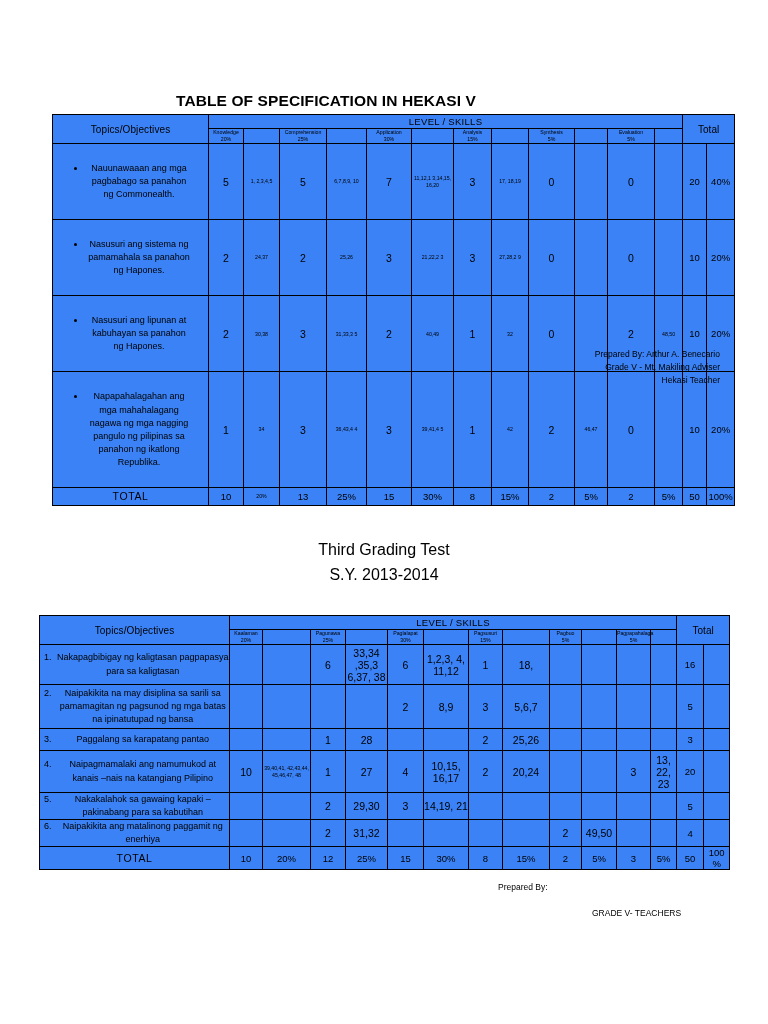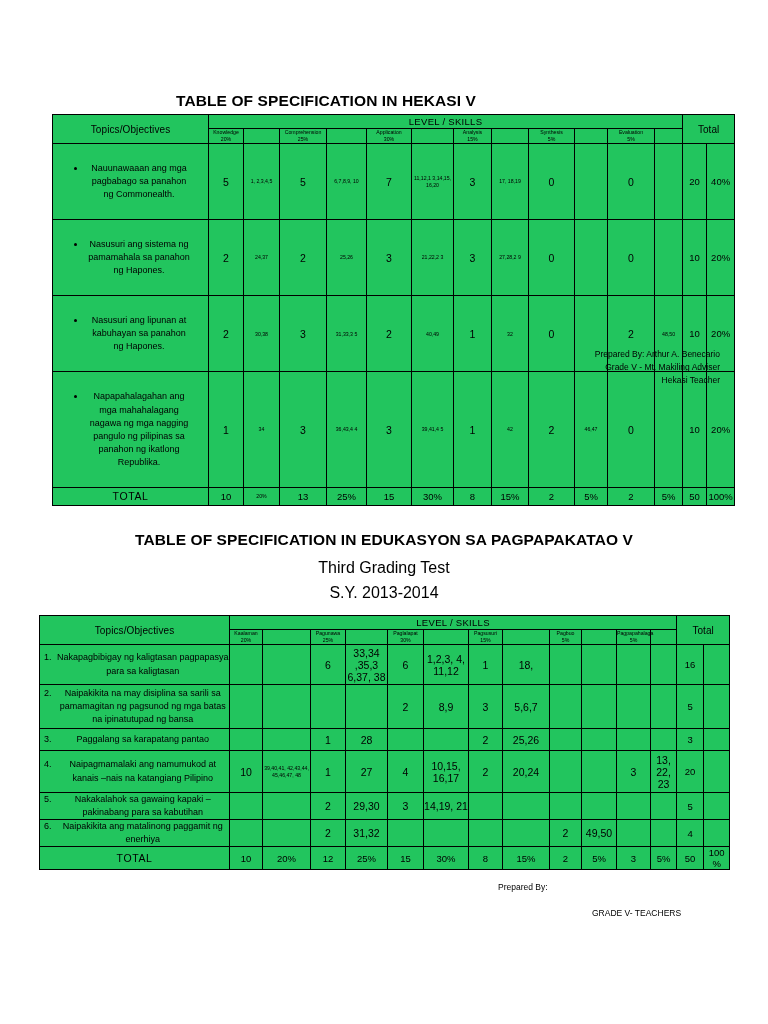--- a/index.html
+++ b/index.html
@@ -36,21 +36,21 @@
     font-size: 16px;
     margin: 0;
     line-height: 1.55;
   }
 
   
   .tos {
     border-collapse: collapse;
     table-layout: fixed;
     border: 1px solid #000;
-    background: #22c55e;
+    background: #3b82f6;
   }
   .tos td, .tos th {
     border: 1px solid #000;
     padding: 0;
     vertical-align: middle;
     text-align: center;
     font-weight: normal;
   }
 
   .hdr-levelskills {
@@ -306,21 +306,20 @@
     </table>
   </div>
 
   <div class="abs sig" style="left:8px; top:348px; width:712px;">
     <div>Prepared By: Arthur A. Benecario</div>
     <div>Grade V  - Mt. Makiling Adviser</div>
     <div>Hekasi Teacher</div>
   </div>
 
   <div class="abs" style="left:0; top:531px; width:768px;">
-    <div class="doc-title">TABLE OF SPECIFICATION IN EDUKASYON SA PAGPAPAKATAO V</div>
     <div class="doc-sub" style="margin-top:7px;">Third Grading Test</div>
     <div class="doc-sub">S.Y. 2013-2014</div>
   </div>
 
   <div class="abs" style="left:39px; top:615px;">
     <table class="tos" style="width:690px;">
       <colgroup>
         <col style="width:190px">
         <col style="width:33px">
           <col style="width:48px">

